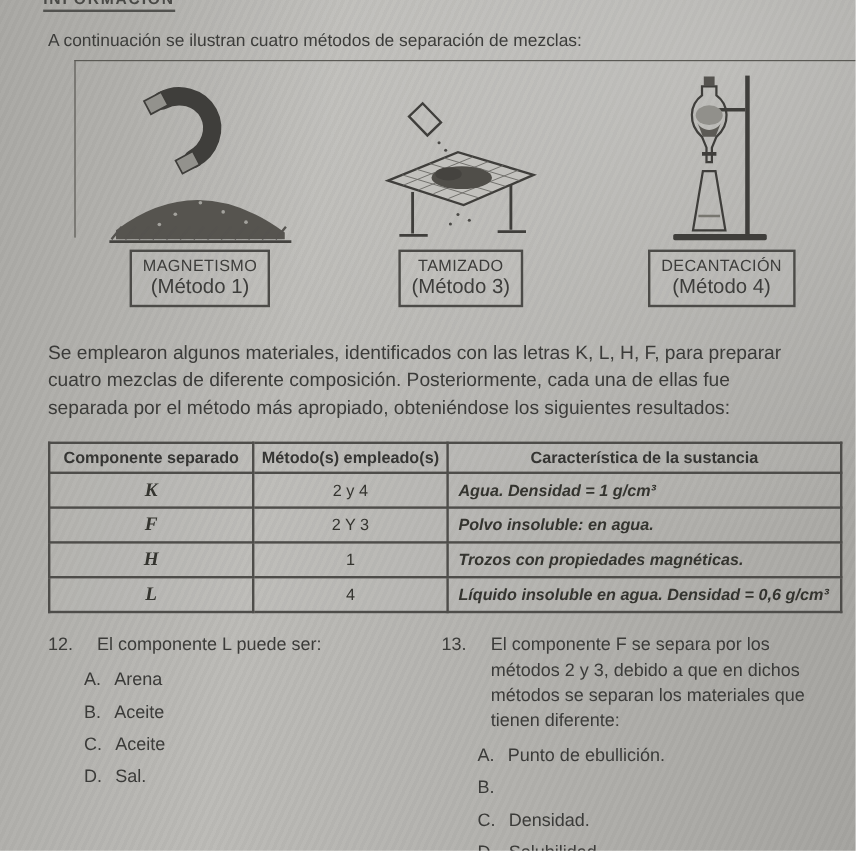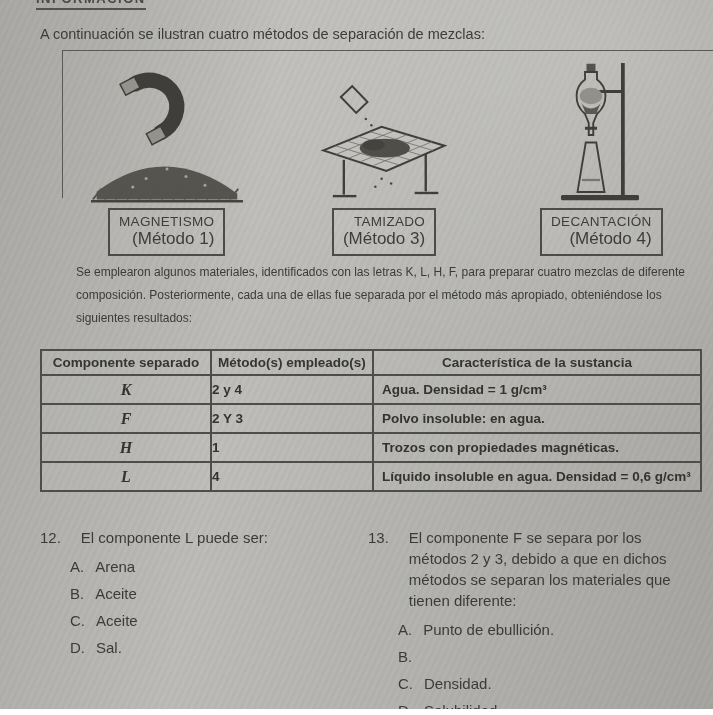--- a/index.html
+++ b/index.html
@@ -26,45 +26,45 @@
     font-size:14.5px; color:#3c3c3a;
   }
   .frame-top { position:absolute; top:50px; left:62px; right:0; border-top:1.5px solid #5a5954; }
   .frame-left { position:absolute; top:50px; left:62px; height:148px; border-left:1.5px solid #5a5954; }
 
   .methods { position:absolute; left:58px; top:52px; width:652px; display:flex; }
   .method { flex:1; display:flex; flex-direction:column; align-items:center; }
   .art { height:152px; display:flex; align-items:flex-end; justify-content:center; }
   .label-box {
     border:2px solid #4c4b48; margin-top:4px; padding:4px 9px 5px 9px;
-    text-align:right; background:rgba(255,255,255,0.05);
+    text-align:center; background:rgba(255,255,255,0.05);
   }
   .method-name { font-size:13.5px; letter-spacing:0.3px; color:#3d3d3b; }
   .method-sub  { font-size:17px; color:#3d3d3b; }
 
   .para {
-    position:absolute; left:40px; top:261px; width:636px;
-    font-size:12px; line-height:23px; color:#3b3b39;margin-left:36px;
+    position:absolute; left:40px; top:283px; width:636px;
+    font-size:16px; line-height:23px; color:#3b3b39;
   }
 
   .tbl {
-    position:absolute; left:40px; top:349px; width:662px;
+    position:absolute; left:40px; top:368px; width:662px;
     border-collapse:collapse; background:rgba(255,255,255,0.04);
   }
   .tbl th, .tbl td { border:2px solid #4e4d4a; }
   .tbl th { font-size:13.5px; font-weight:bold; padding:4px 6px; color:#353533; }
   .tbl td { height:29px; color:#34342f; }
   .col-comp { width:170px; }
   .col-meth { width:162px; }
   .letter-cell {
     text-align:center; font-family:"Liberation Serif", serif;
     font-style:italic; font-weight:bold; font-size:16px;
   }
-  .methods-cell { text-align:left; font-weight:bold; font-size:13.5px; }
-  .char-cell { font-weight:bold; font-size:13.5px; padding:3px 8px; }
+  .methods-cell { text-align:center; font-weight:normal; font-size:13.5px; }
+  .char-cell { font-weight:bold; font-size:13.5px; padding:3px 8px;font-style:italic; }
 
   .question { position:absolute; font-size:15px; color:#3b3b39; }
   .q12 { left:40px; top:527px; width:302px; }
   .q13 { left:368px; top:527px; width:334px; }
   .q-head { display:flex; gap:20px; line-height:21px; }
   .q-num { flex:none; }
   .opts { margin-top:9px; margin-left:30px; display:flex; flex-direction:column; gap:7px; }
   .opt { display:flex; gap:11px; line-height:20px; }
 
   svg { display:block; }

